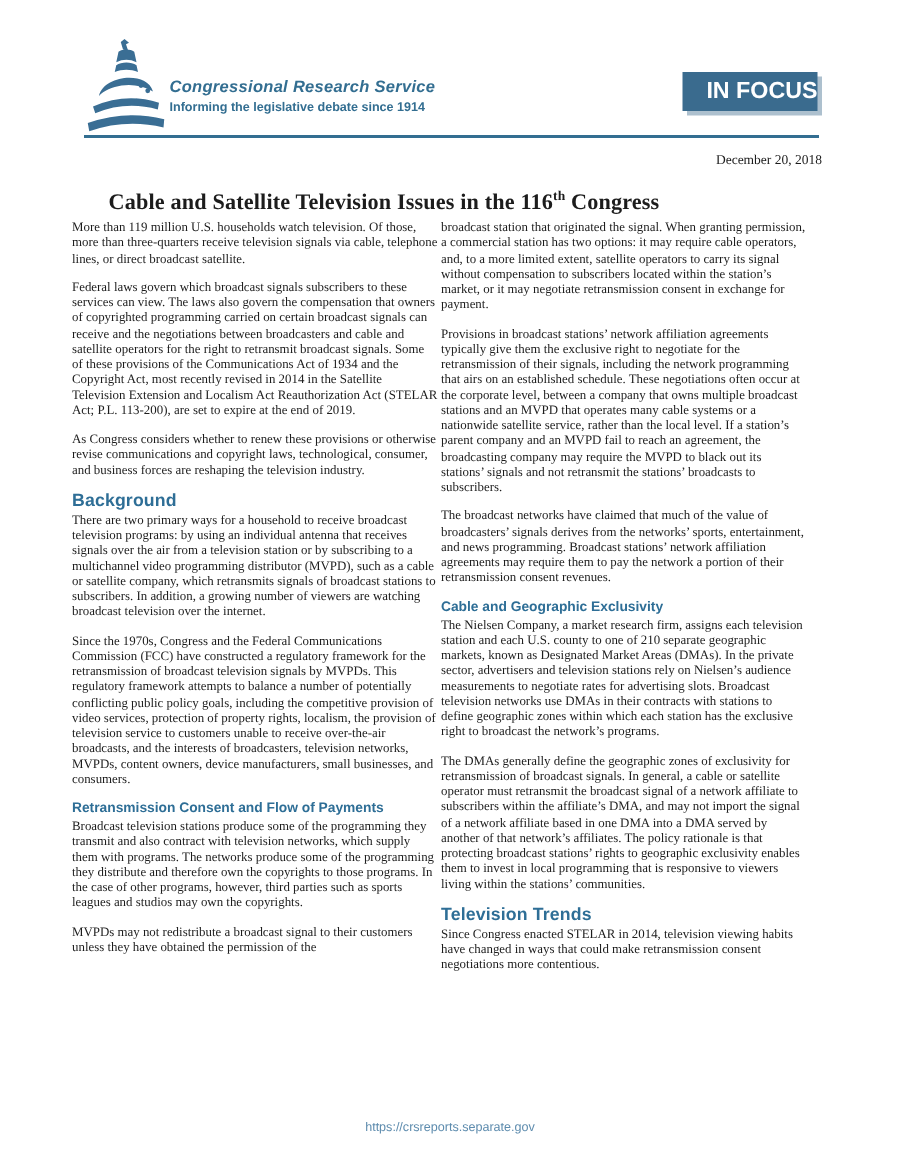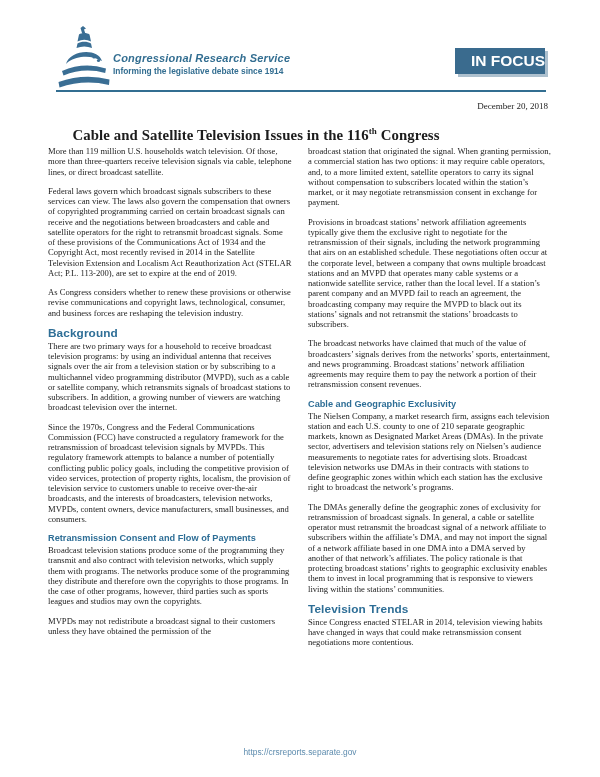--- a/index.html
+++ b/index.html
@@ -28,21 +28,21 @@
               color:#ffffff;letter-spacing:0px;}
   .header-rule{position:absolute;left:56px;right:54px;top:90px;height:2px;background:var(--brand-blue);}
 
   
   .date-line{position:absolute;top:101px;right:52px;font-size:9px;text-align:right;}
   .doc-title{position:absolute;top:111px;left:0;width:512px;text-align:center;
              font-weight:bold;font-size:14.8px;letter-spacing:.1px;margin-top:16px;}
   .doc-title sup{font-size:9px;vertical-align:super;line-height:0;}
 
   
-  .content{position:absolute;top:146px;left:48px;width:504px;height:592px;display:flex;gap:16px;overflow:hidden;}
+  .content{position:absolute;top:146px;left:48px;width:504px;height:592px;display:flex;gap:2px;overflow:hidden;}
   .col{width:244px;font-size:8.6px;line-height:10.25px;text-align:left;}
   .col p{margin:0 0 9px 0;}
   .col p:last-child{margin-bottom:0;}
   h2.section{font-family:"Liberation Sans",sans-serif;font-weight:bold;font-size:11.8px;
              color:var(--heading-blue);margin:2px 0 1px 0;letter-spacing:.1px;line-height:13px;}
   h3.subsection{font-family:"Liberation Sans",sans-serif;font-weight:bold;font-size:9.2px;
                 color:var(--heading-blue);margin:0 0 1px 0;line-height:11px;}
 
   
   .footer{position:absolute;top:741px;left:0;width:600px;text-align:center;}

